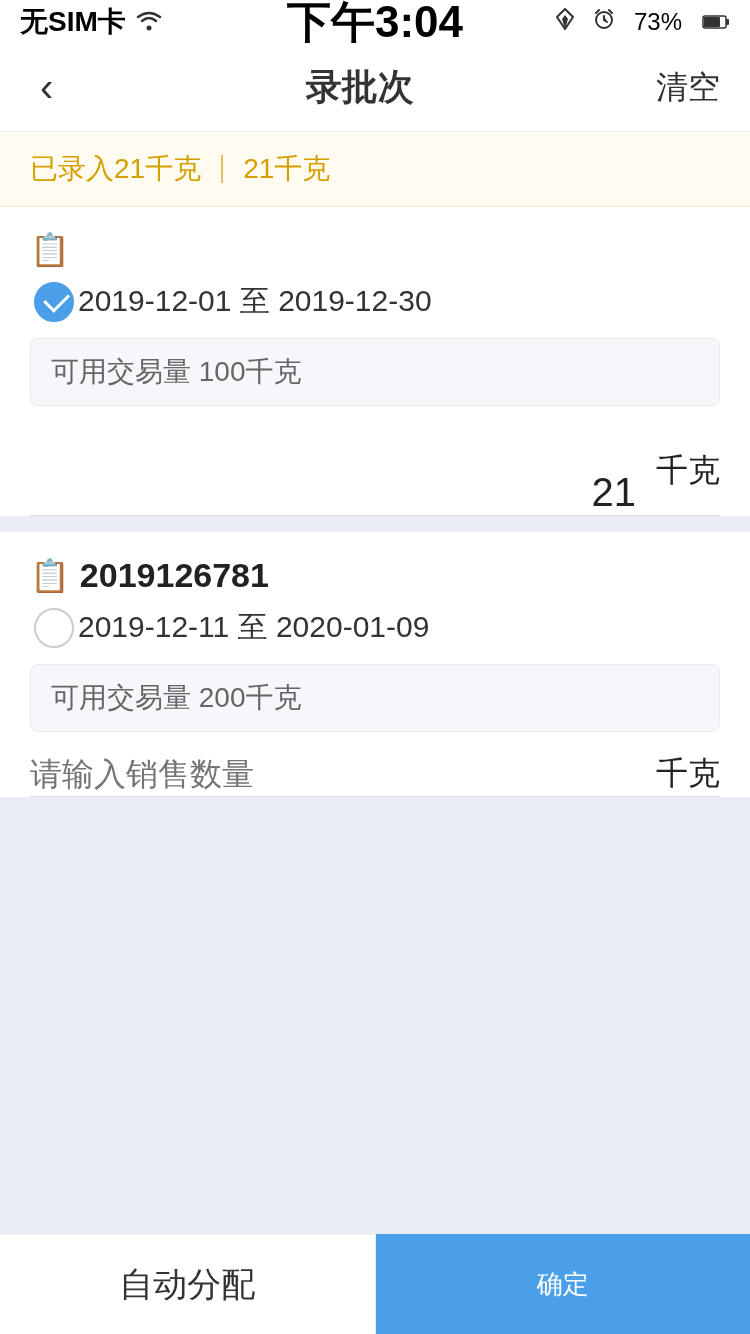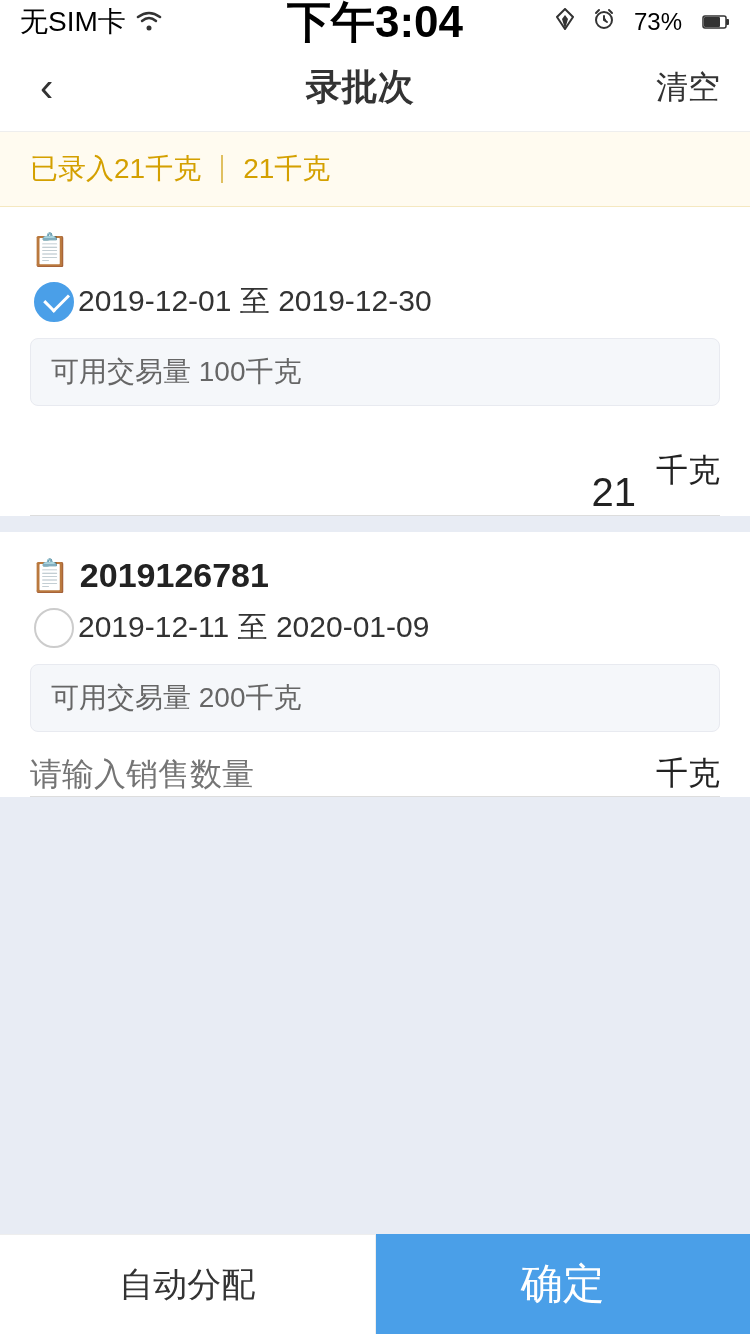--- a/index.html
+++ b/index.html
@@ -21,21 +21,21 @@
       align-items: center;
       justify-content: space-between;
       padding: 0 20px;
       font-size: 28px;
     }
     .status-left {
       display: flex;
       align-items: center;
       gap: 8px;
       font-size: 28px;
-      font-weight: 400;
+      font-weight: 700;
     }
     .status-center {
       font-size: 44px;
       font-weight: 600;
       position: absolute;
       left: 50%;
       transform: translateX(-50%);
     }
     .status-right {
       display: flex;
@@ -227,21 +227,21 @@
       color: #333;
       cursor: pointer;
       border-top: 1px solid #eee;
       border-right: 1px solid #eee;
     }
     .btn-confirm {
       flex: 1;
       height: 100%;
       background: #4a9fe8;
       border: none;
-      font-size: 42px;
+      font-size: 26px;
       color: #fff;
       cursor: pointer;
     }
 
     .page-content {
       display: flex;
       flex-direction: column;
       min-height: calc(1334px - 44px);
       padding-bottom: 100px;
     }

